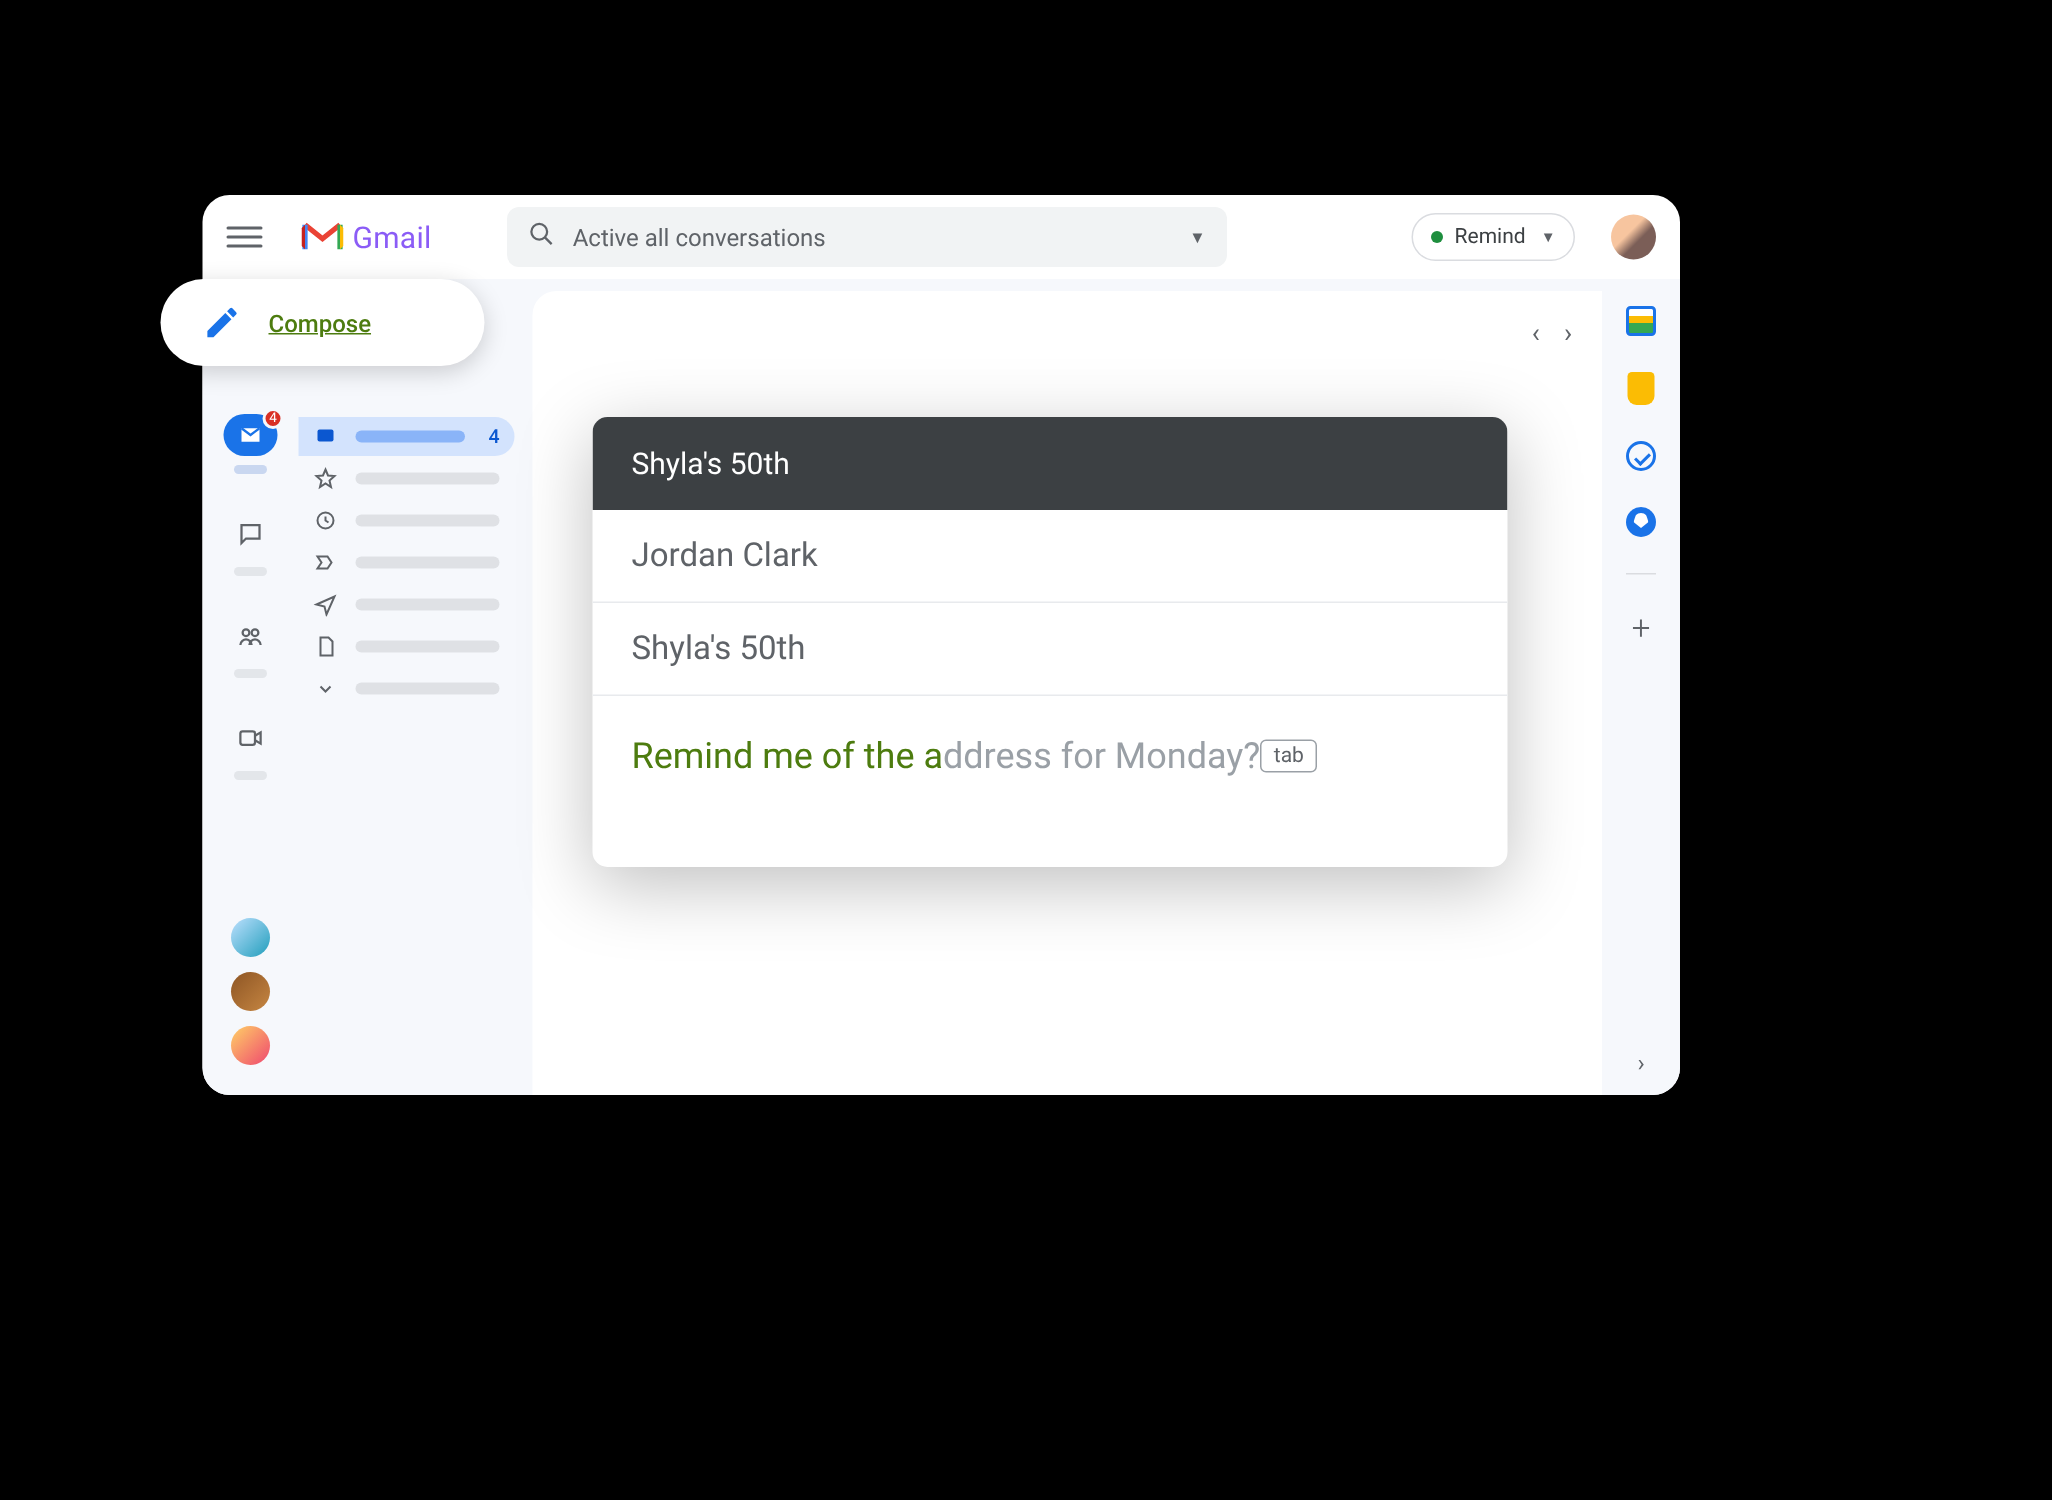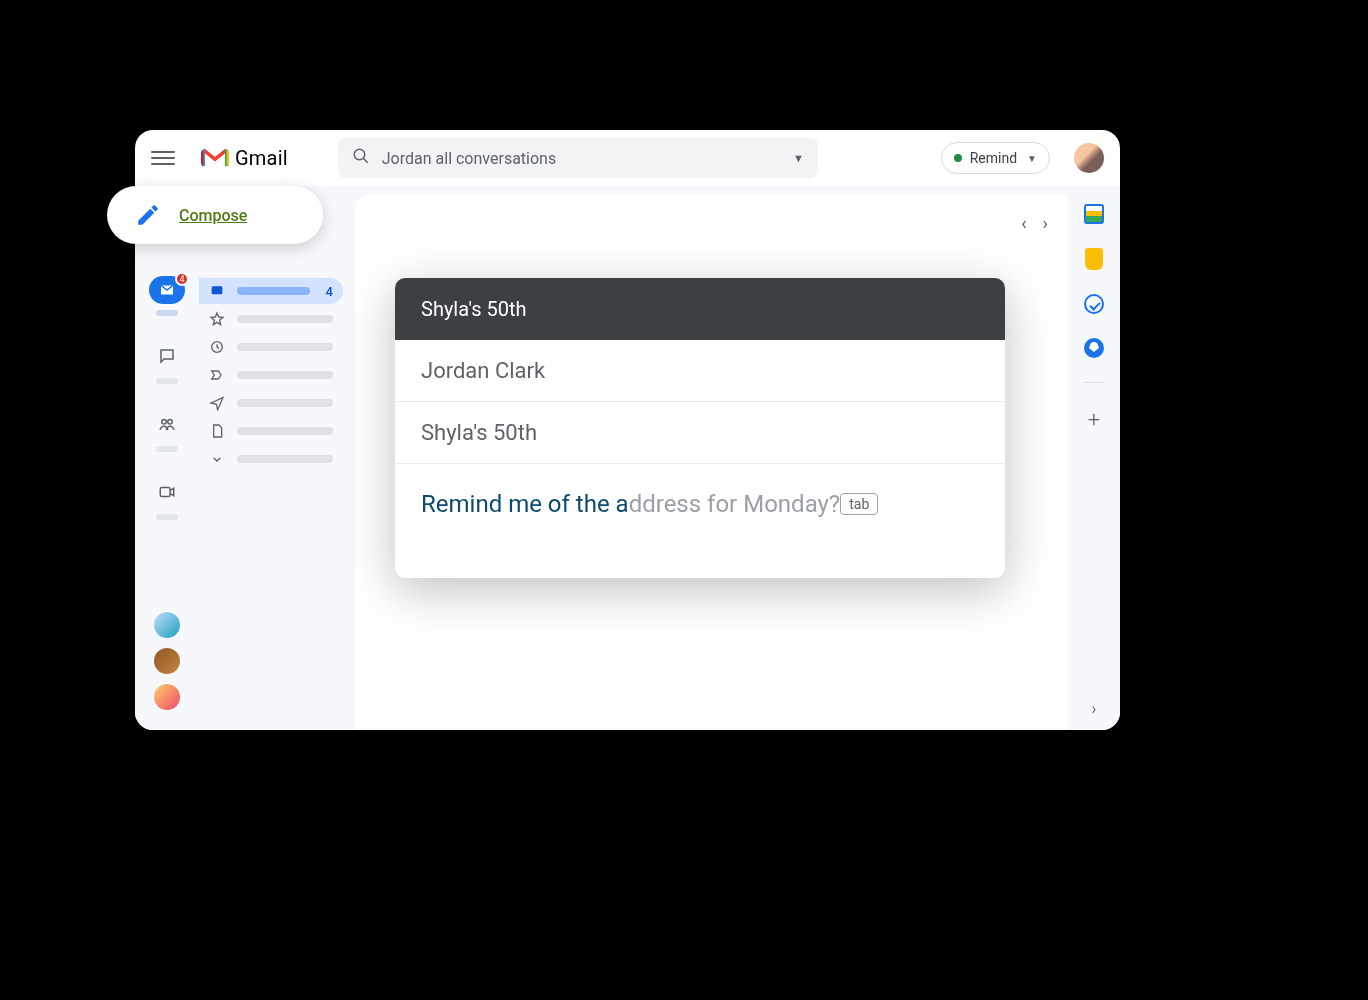--- a/index.html
+++ b/index.html
@@ -38,21 +38,21 @@
     display: flex; flex-direction: column; justify-content: center; gap: 4px;
     cursor: pointer;
     padding: 4px 0;
   }
   .hamburger span { height: 2px; background: #5f6368; border-radius: 1px; }
   .logo-block { display: flex; align-items: center; gap: 6px; margin-left: 14px; }
   .gmail-m {
     width: 28px; height: 22px; position: relative;
   }
   .gmail-m svg { width: 100%; height: 100%; }
-  .gmail-text { font-size: 20px; color: #000000; letter-spacing: 0.2px; }
+  .gmail-text { font-size: 20px; color: #8b5cf6; letter-spacing: 0.2px; }
   .search {
     flex: 0 0 480px;
     margin-left: 38px;
     height: 40px;
     background: #f1f3f4;
     border-radius: 8px;
     display: flex;
     align-items: center;
     padding: 0 14px;
     gap: 12px;
@@ -220,21 +220,21 @@
   }
   .cc-body {
     padding: 26px 26px 60px 26px;
     font-size: 24px;
     color: #3c4043;
     display: flex;
     align-items: baseline;
     flex-wrap: wrap;
     gap: 0;
   }
-  .typed { color: #0c4a6e; }
+  .typed { color: #4d7c0f; }
   .suggest { color: #9aa0a6; }
   .tab-key {
     border: 1px solid #9aa0a6;
     color: #5f6368;
     font-size: 14px;
     padding: 2px 8px;
     border-radius: 4px;
     margin-left: 0;
     align-self: center;
   }
@@ -290,21 +290,21 @@
       </span>
       <span class="gmail-text">Gmail</span>
     </div>
     <div class="search">
       <span class="qicon">
         <svg width="18" height="18" viewBox="0 0 24 24" fill="none" stroke="#5f6368" stroke-width="2">
             <circle cx="10" cy="10" r="7"></circle>
             <line x1="15" y1="15" x2="21" y2="21"></line>
           </svg>
       </span>
-      <span class="search-text">Jordan all conversations</span>
+      <span class="search-text">Active all conversations</span>
       <span class="caret">▼</span>
     </div>
     <div class="header-spacer"></div>
     <div class="active-pill">
       <span class="dot-green"></span>
       <span>Remind</span>
       <span class="caret">▼</span>
     </div>
     <div class="avatar"></div>
   </div>

